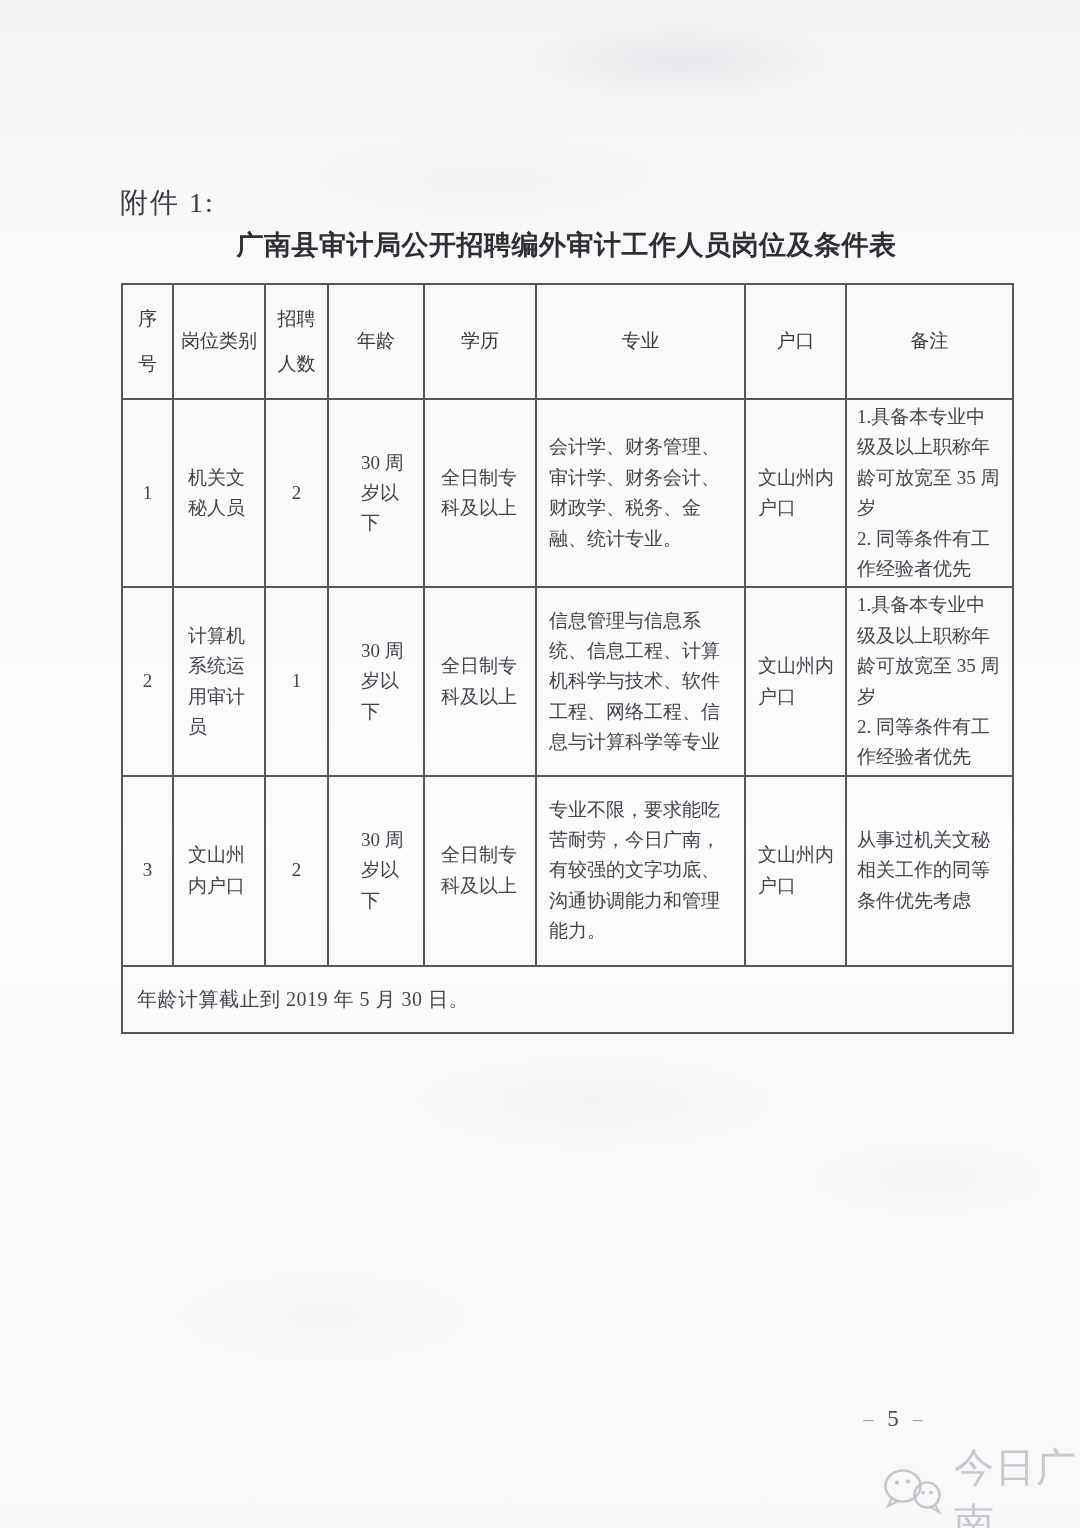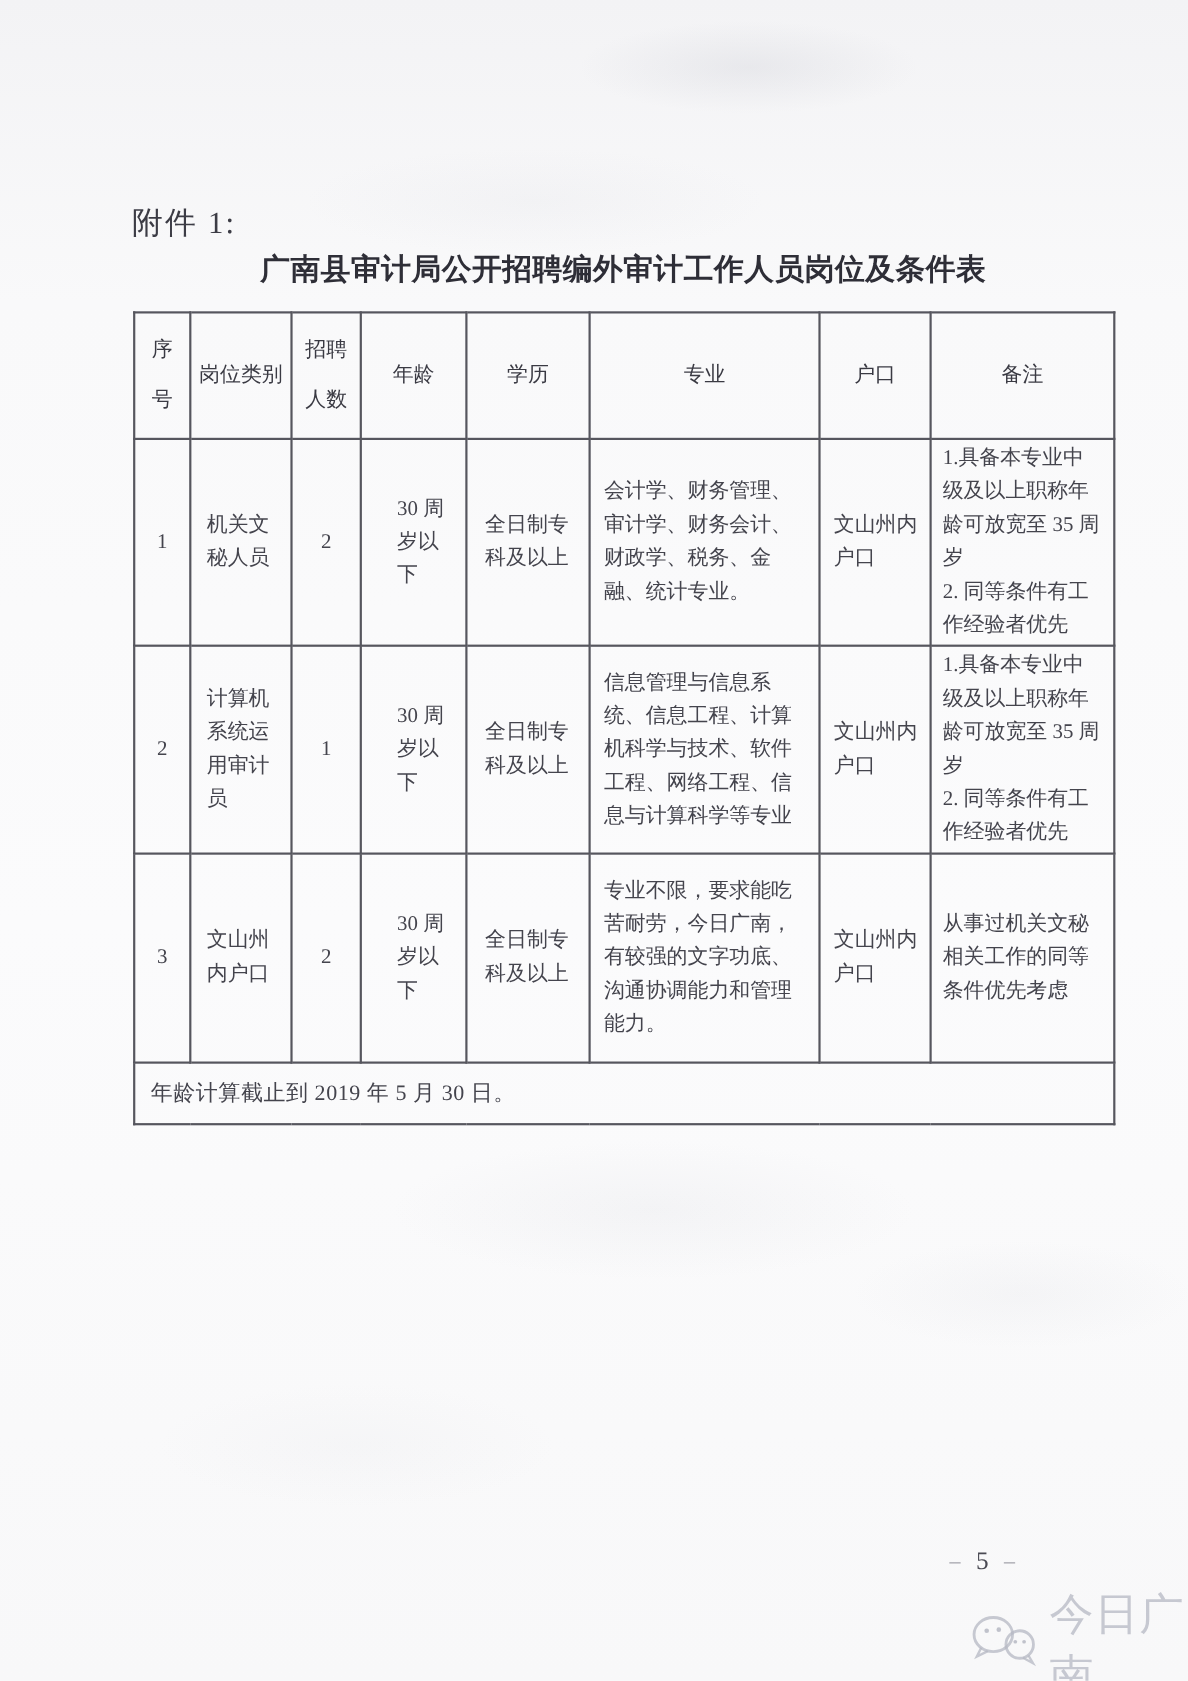--- a/index.html
+++ b/index.html
@@ -46,21 +46,21 @@
     overflow:hidden;
   }
   table.jobs th{
     text-align:center;color:#3a3a43;font-weight:500;
     white-space:pre-line;line-height:2.35;
   }
   tr.hdr{height:115px;}
   tr.r1{height:160px;}
   tr.r2{height:170px;}
   tr.r3{height:190px;}
-  tr.fnote{height:56px;}
+  tr.fnote{height:67px;}
   td.c-index,td.c-count{text-align:center;}
   td.c-category{padding:0 16px 0 14px;}
   td.c-age{padding:0 8px 0 32px;}
   td.c-education{padding:0 16px 0 16px;}
   td.c-major{padding:0 11px 0 12px;line-height:1.68;font-family:Liberation Serif, serif;}
   td.c-household{padding:0 7px 0 12px;}
   td.c-notes{padding:2px 8px 2px 10px;white-space:pre-line;line-height:1.36;}
   td.c-footnote{padding:0 10px 0 14px;font-size:20px;letter-spacing:.5px;}
   .pagenum{
     position:absolute;left:838px;top:1406px;width:110px;

